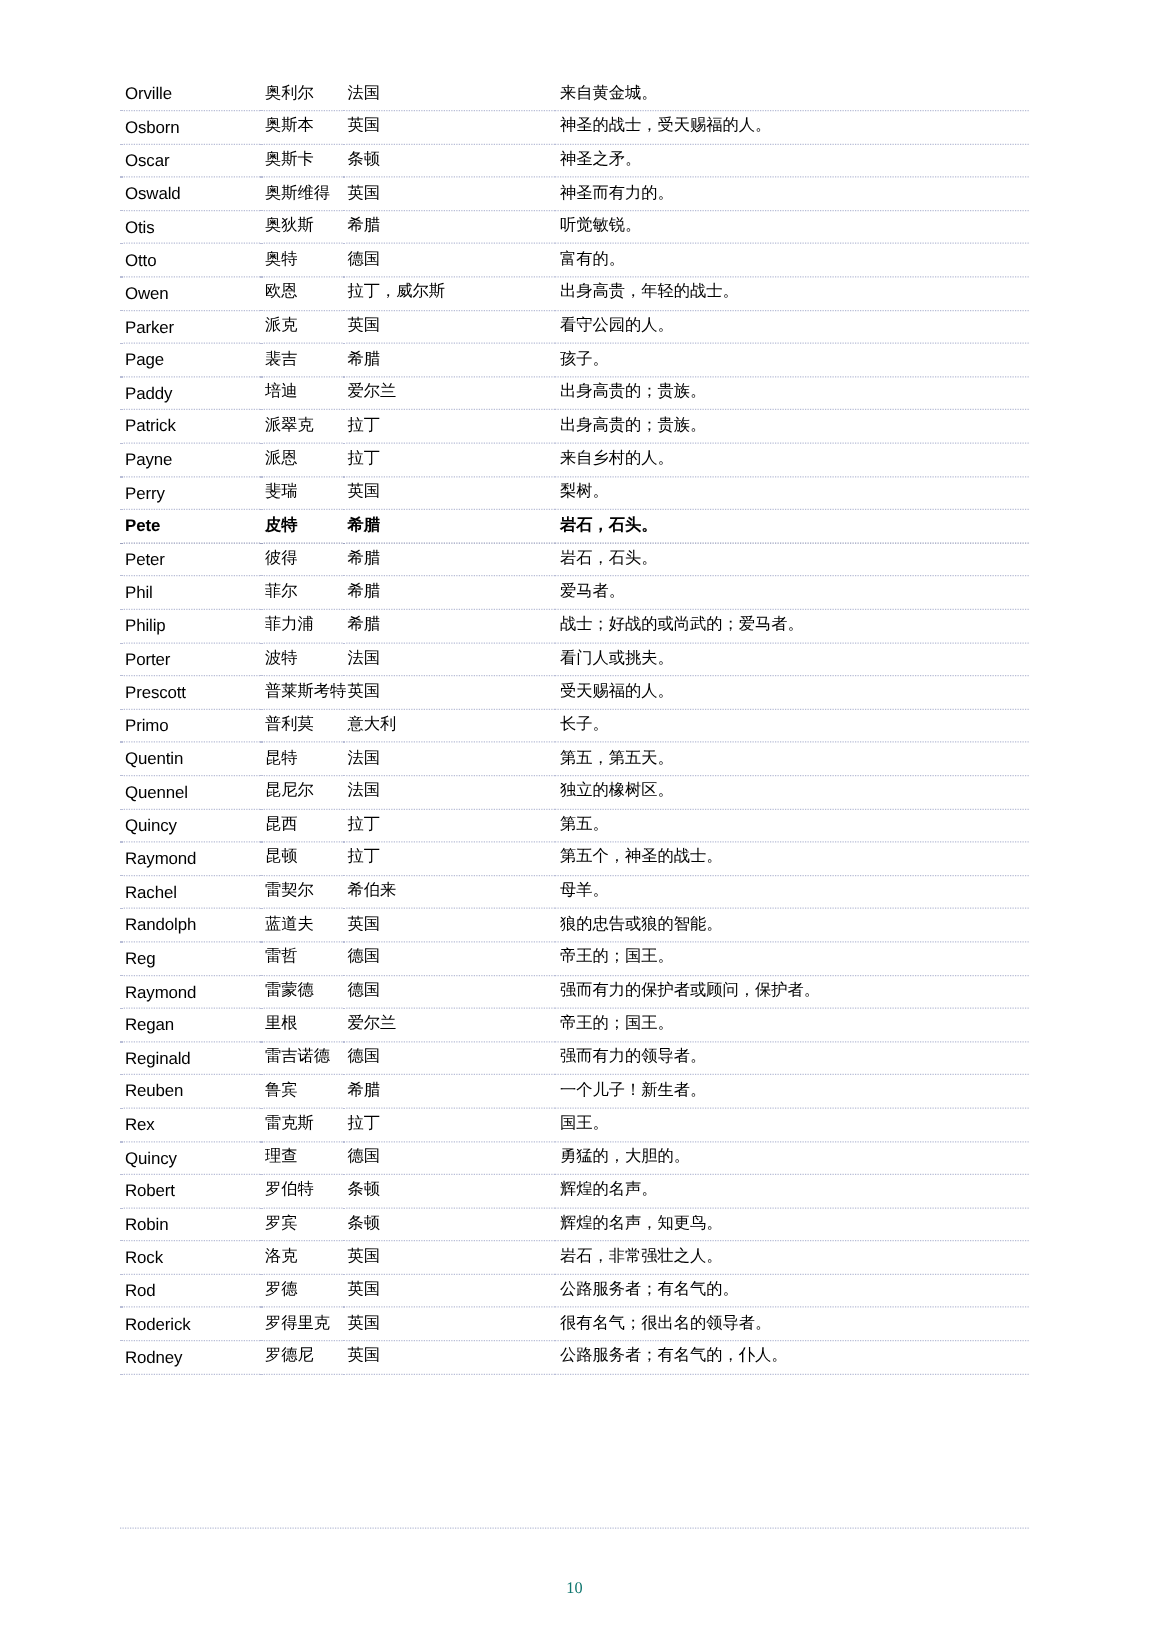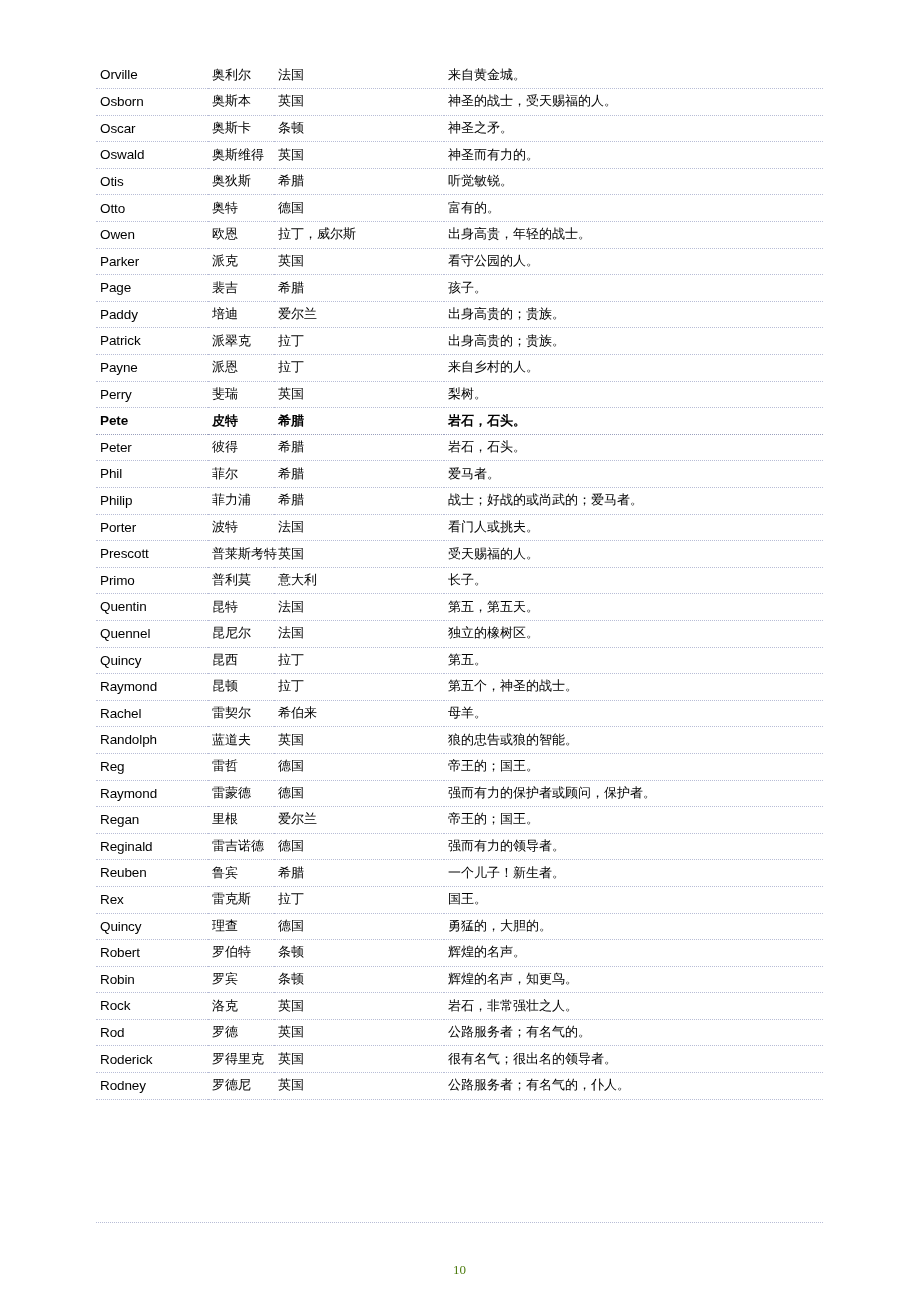--- a/index.html
+++ b/index.html
@@ -72,21 +72,21 @@
   }
   .footer-rule {
     width: 727px;
     height: 0;
     border-top: 1px dotted #b8bdd6;
     margin: 0 0 6px 0;
   }
   .page-number {
     font-family: "Liberation Serif", "DejaVu Serif", serif;
     font-size: 13px;
-    color: #4d7c0f;
+    color: #0f766e;
     line-height: 1;
     margin-top: 40px;
   }
 </style>
 </head>
 <body>
 
 <div class="page">
 
   <div class="content">

